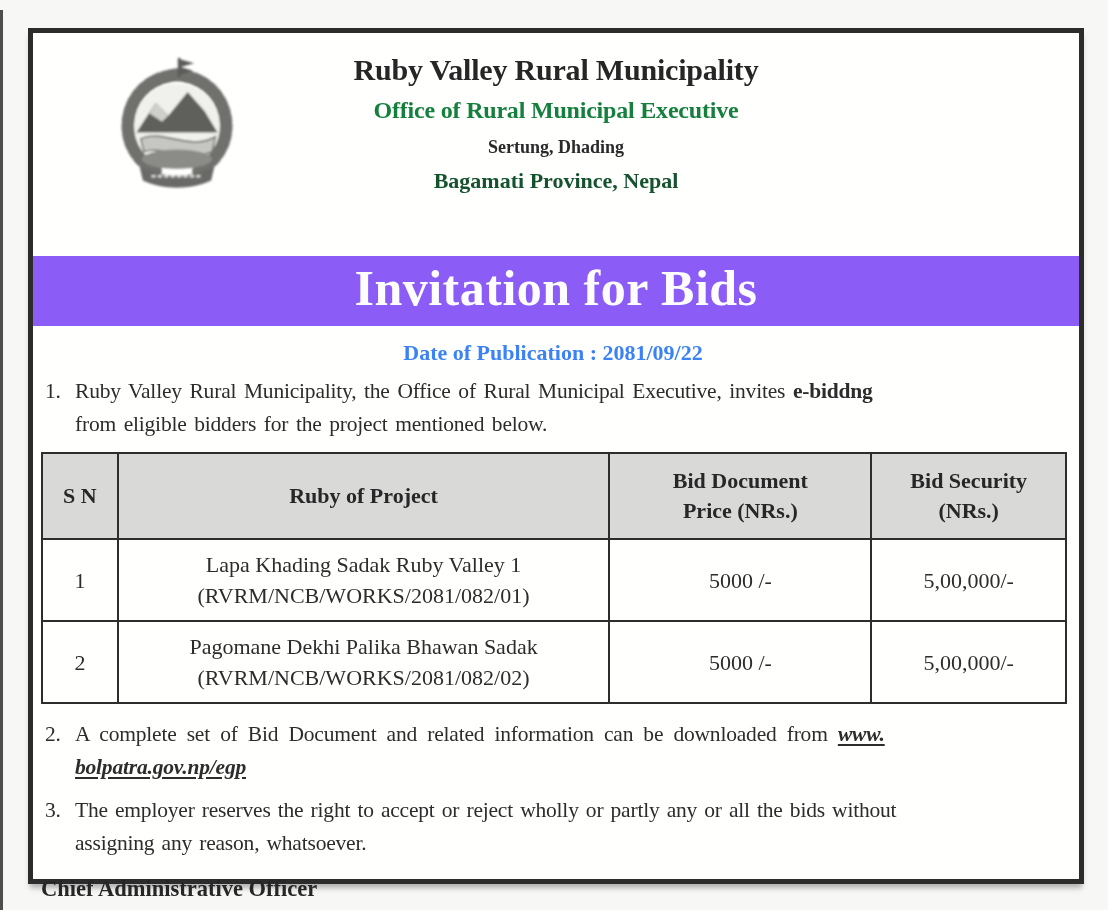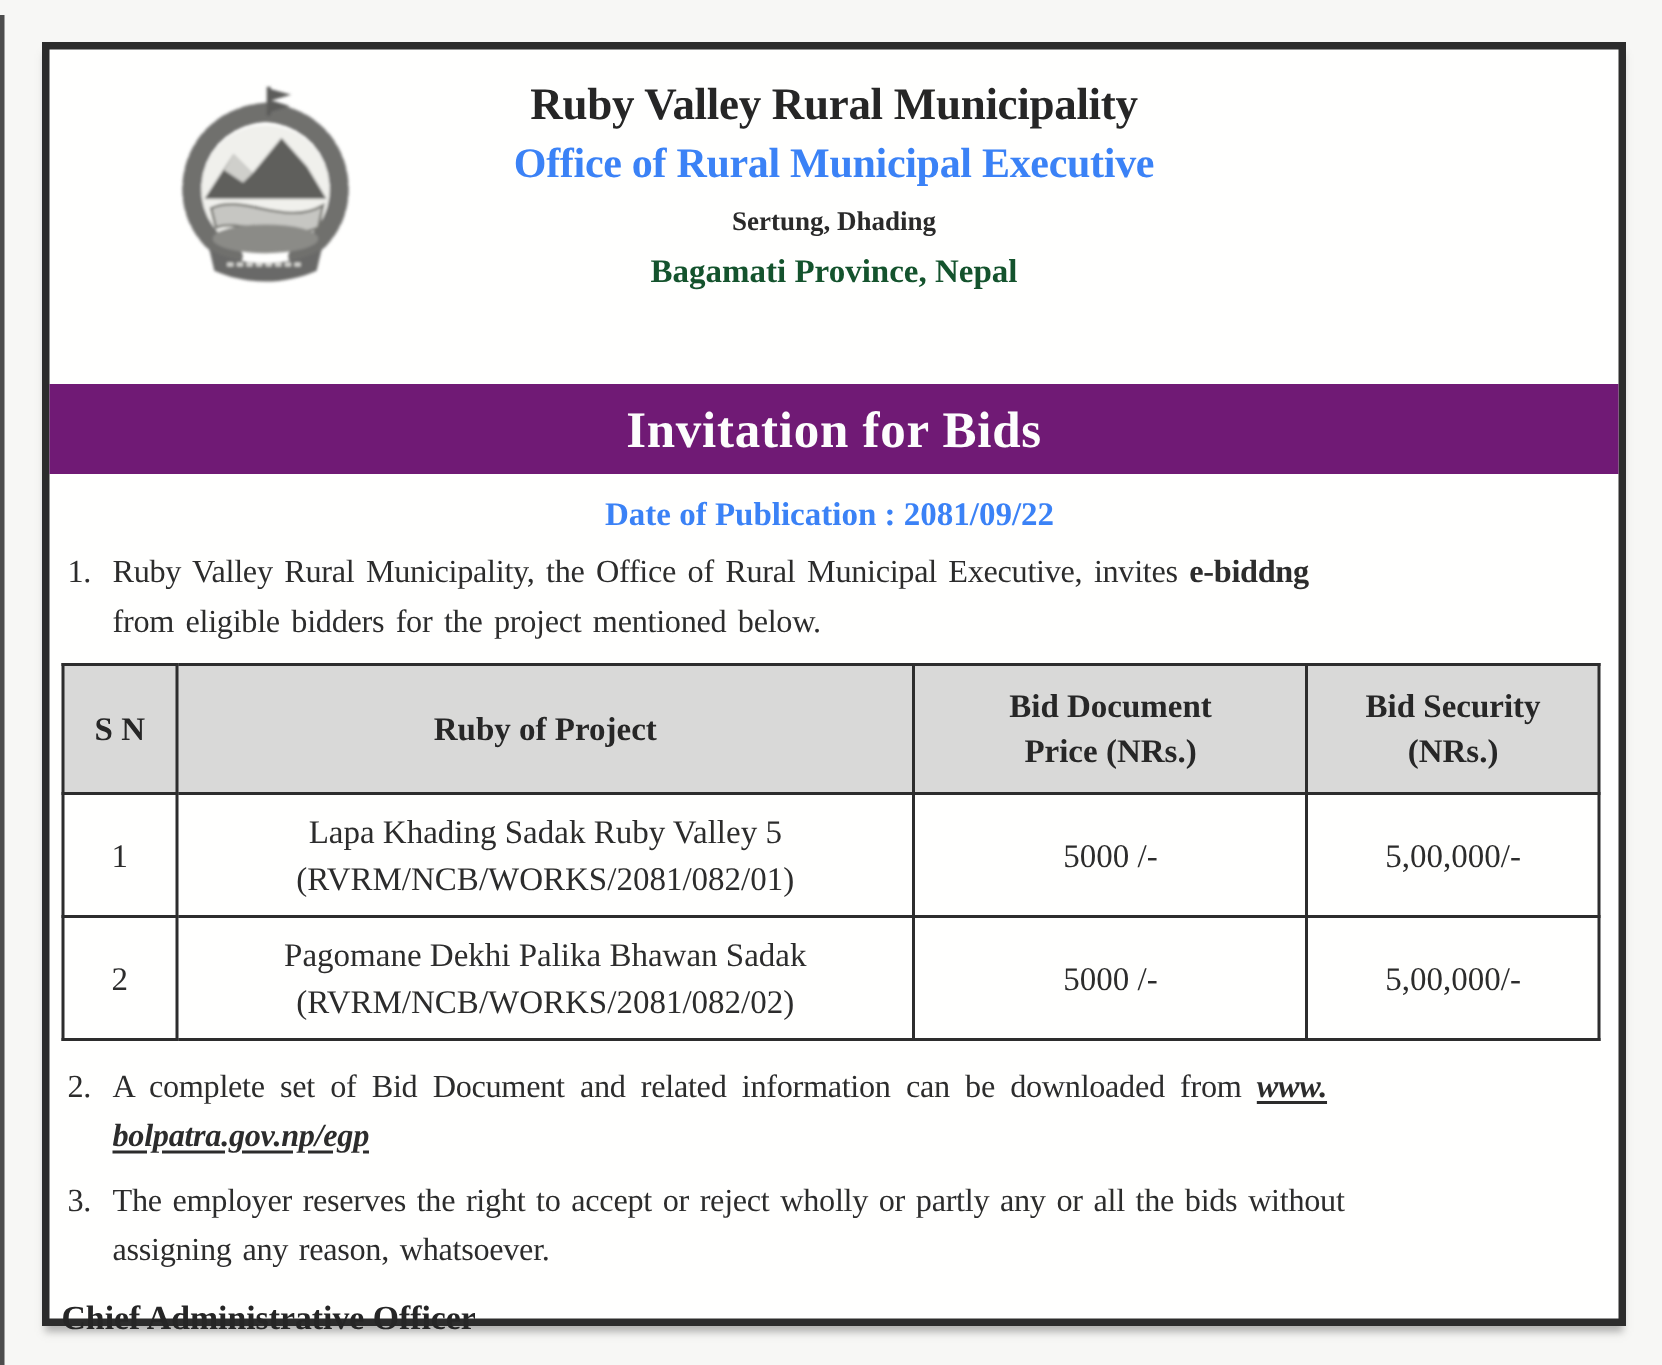--- a/index.html
+++ b/index.html
@@ -28,29 +28,29 @@
     position: relative;
     height: 223px;
     padding-top: 16px;
     text-align: center;
   }
   .emblem {
     position: absolute; left: 80px; top: 20px;
     width: 128px; height: 142px;
   }
   .org-name   { font-size: 30px; font-weight: bold; line-height: 41px; letter-spacing: -0.2px; color: #262626; }
-  .office     { font-size: 28px; font-weight: bold; line-height: 40px; letter-spacing: -0.2px; color: #3b82f6; }
+  .office     { font-size: 24px; font-weight: bold; line-height: 40px; letter-spacing: -0.2px; color: #15803d; }
   .addr       { font-size: 18px; font-weight: bold; line-height: 34px; color: #2a2a2a; }
   .prov       { font-size: 22px; font-weight: bold; line-height: 34px; color: #14532d; }
   
   .banner {
-    height: 60px;
-    background: #701a75;
+    height: 70px;
+    background: #8b5cf6;
     color: #fdfdfd;
-    font-size: 34px; font-weight: bold;
+    font-size: 50px; font-weight: bold;
     text-align: center; line-height: 64px;
     letter-spacing: 0.5px;
   }
   
   .content { padding: 0 14px 0 8px; }
   .pub-date {
     margin-top: 14px;
     text-align: center;
     font-size: 22px; font-weight: bold;
     color: #3b82f6;
@@ -182,21 +182,21 @@
           <th>
             <span>Bid Security</span><br>
             <span>(NRs.)</span>
           </th>
         </tr>
       </thead>
       <tbody>
         <tr>
           <td>1</td>
           <td>
-            <span>Lapa Khading Sadak Ruby Valley 5</span><br>
+            <span>Lapa Khading Sadak Ruby Valley 1</span><br>
             <span>(RVRM/NCB/WORKS/2081/082/01)</span>
           </td>
           <td>5000 /-</td>
           <td>5,00,000/-</td>
         </tr>
         <tr>
           <td>2</td>
           <td>
             <span>Pagomane Dekhi Palika Bhawan Sadak</span><br>
             <span>(RVRM/NCB/WORKS/2081/082/02)</span>

